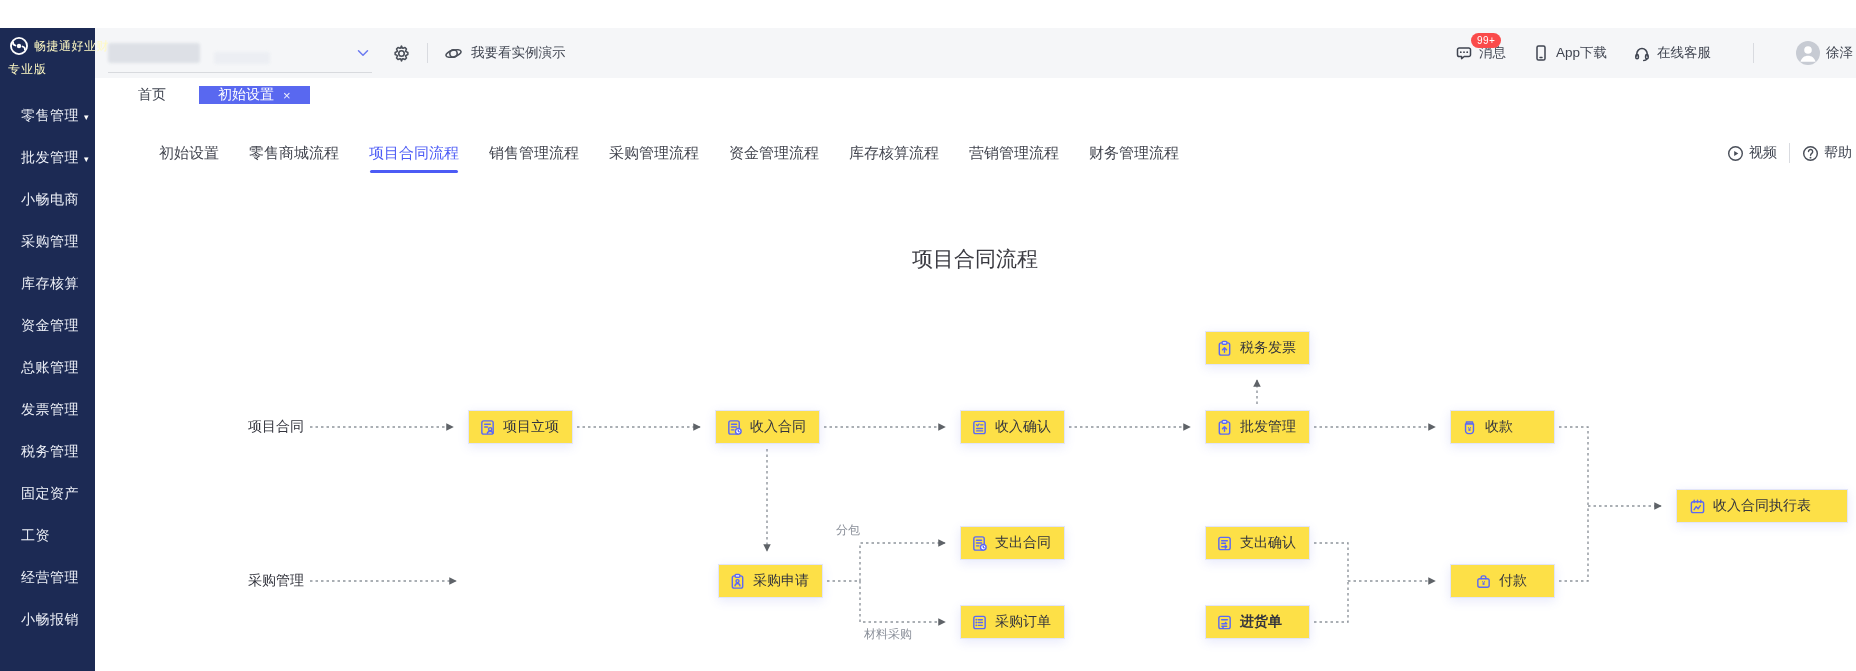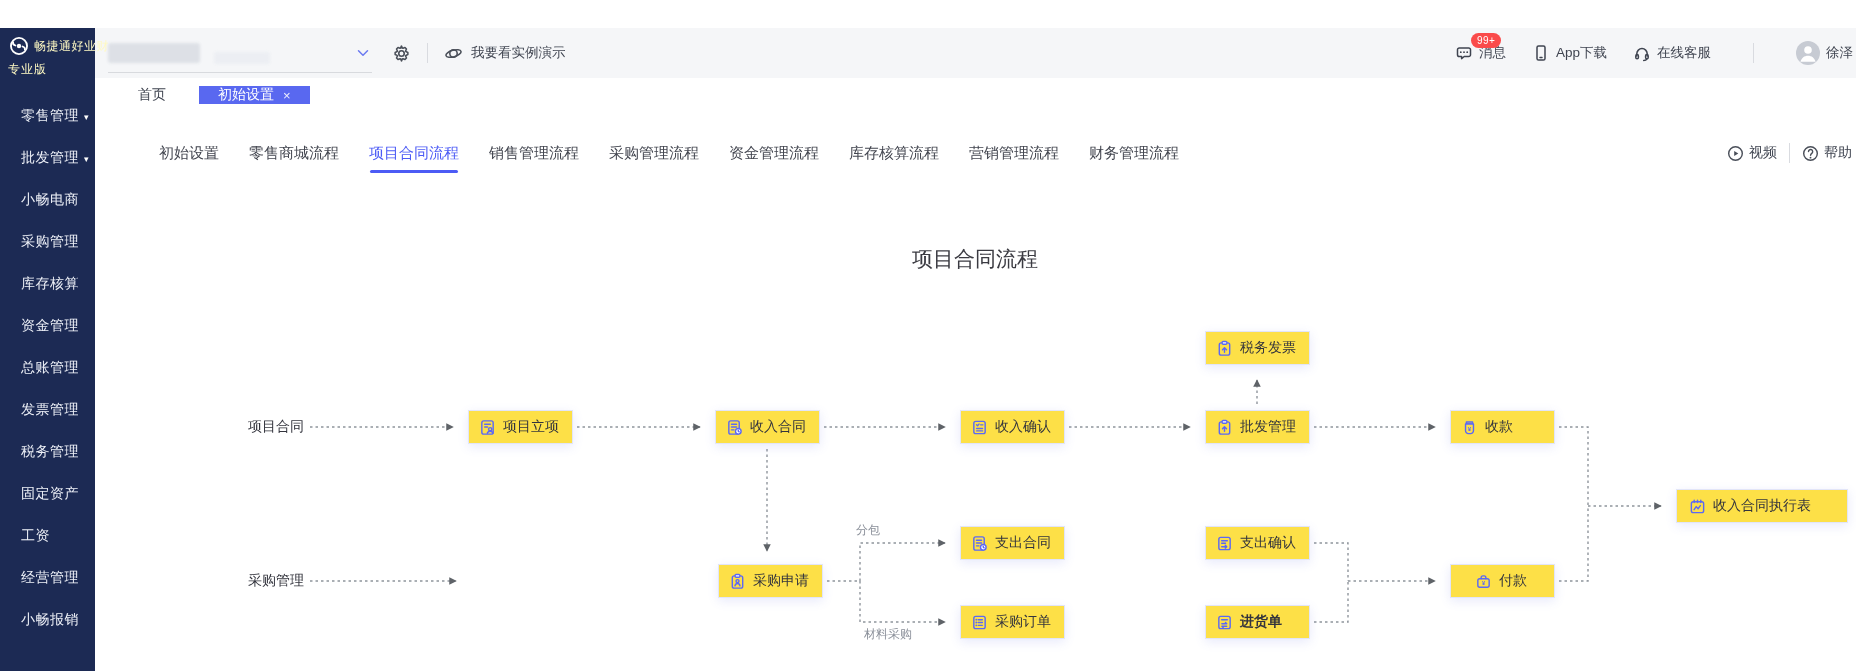--- a/index.html
+++ b/index.html
@@ -411,17 +411,17 @@
           <svg width="17" height="17" viewBox="0 0 18 18">
             <rect x="2.5" y="4" width="13" height="11.5" rx="2"></rect>
             <path d="M5.5 2.3v2.5M9 2.3v2.5M12.5 2.3v2.5"></path>
             <path d="M5.4 12.4l2.2-3.3 2 2.3 2.4-3.4"></path>
           </svg>
         </span>
         <span>收入合同执行表</span>
       </div>
       <div class="row-label" style="left: 248px; top: 418px;">项目合同</div>
       <div class="row-label" style="left: 248px; top: 572px;">采购管理</div>
-      <div class="branch-label" style="left: 856px; top: 522px;">分包</div>
+      <div class="branch-label" style="left: 836px; top: 522px;">分包</div>
       <div class="branch-label" style="left: 864px; top: 626px;">材料采购</div>
     </div>
 
 </div>
 
 </body></html>

